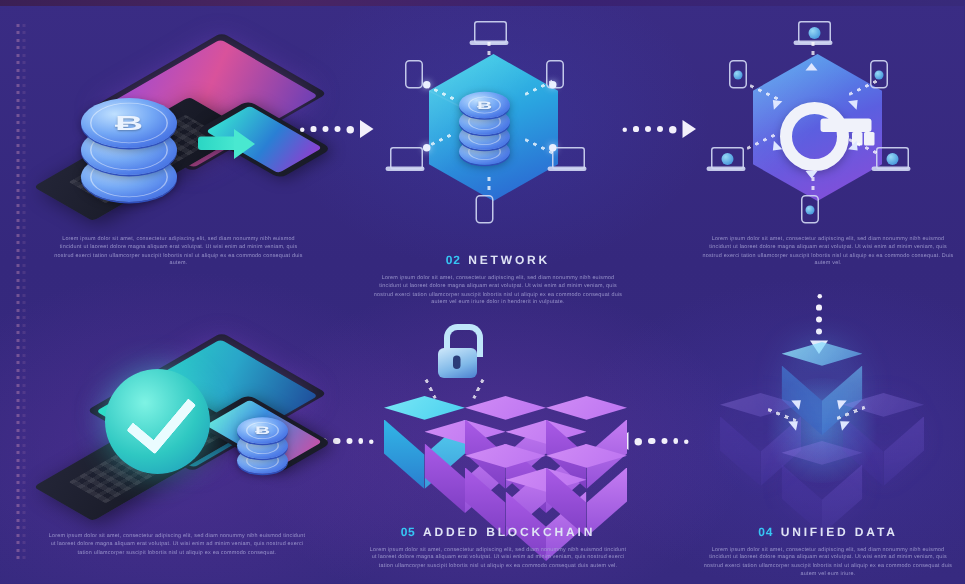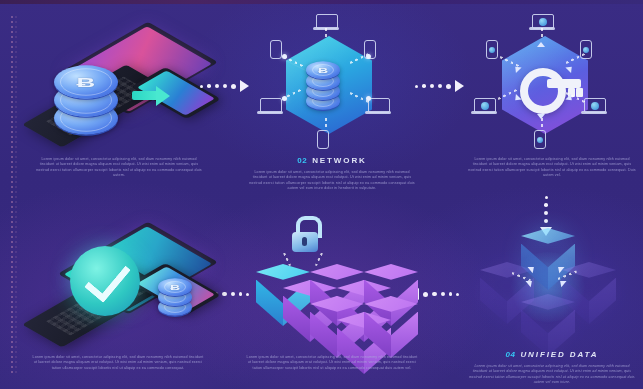--- a/index.html
+++ b/index.html
@@ -268,21 +268,21 @@
     <div class="dotline" style="left:30px;top:42px;width:22px;transform:rotate(26deg);transform-origin:left center;"></div>
     <div class="dotline" style="left:96px;top:48px;width:22px;transform:rotate(-26deg);transform-origin:left center;"></div>
     <div class="dotline" style="left:28px;top:84px;width:22px;transform:rotate(-26deg);transform-origin:left center;"></div>
     <div class="dotline" style="left:96px;top:78px;width:22px;transform:rotate(26deg);transform-origin:left center;"></div>
     <div class="dotline" style="left:71px;top:104px;width:1.5px;height:12px;background-image:repeating-linear-gradient(180deg,rgba(255,255,255,.75) 0 2.5px,rgba(255,255,255,0) 2.5px 6px);"></div>
     <div class="nodedot" style="left:28px;top:40px;"></div>
     <div class="nodedot" style="left:112px;top:40px;"></div>
     <div class="nodedot" style="left:28px;top:82px;"></div>
     <div class="nodedot" style="left:112px;top:82px;"></div>
   </div>
-  <div class="caption" style="left:248px;top:156px;width:168px;">
+  <div class="caption" style="left:248px;top:169px;width:168px;">
     <div class="cap-head">
       <span class="num">02</span><span>NETWORK</span>
     </div>
     <div class="cap-body">Lorem ipsum dolor sit amet, consectetur adipiscing elit, sed diam nonummy nibh euismod tincidunt ut laoreet dolore magna aliquam erat volutpat. Ut wisi enim ad minim veniam, quis nostrud exerci tation ullamcorper suscipit lobortis nisl ut aliquip ex ea commodo consequat duis autem vel eum iriure dolor in hendrerit in vulputate.</div>
   </div>
 
   <div class="arrow right" style="left:415px;top:80px;">
     <i style="width:3px;height:3px;"></i>
       <i style="width:3.5px;height:3.5px;"></i>
       <i style="width:4px;height:4px;"></i>
@@ -384,21 +384,21 @@
         <div class="lf"></div>
         <div class="rt"></div>
       </div>
     <div class="dotline" style="left:46px;top:50px;width:20px;transform:rotate(22deg);transform-origin:left center;"></div>
     <div class="dotline" style="left:92px;top:56px;width:20px;transform:rotate(-22deg);transform-origin:left center;"></div>
     <div class="inarrow" style="left:62px;top:44px;transform:rotate(-130deg);"></div>
     <div class="inarrow" style="left:90px;top:44px;transform:rotate(130deg);"></div>
     <div class="inarrow" style="left:60px;top:58px;transform:rotate(-130deg);"></div>
     <div class="inarrow" style="left:92px;top:58px;transform:rotate(130deg);"></div>
   </div>
-  <div class="caption" style="left:468px;top:350px;width:168px;font-style:italic;">
+  <div class="caption" style="left:468px;top:350px;width:168px;">
     <div class="cap-head">
       <span class="num">04</span><span>UNIFIED DATA</span>
     </div>
     <div class="cap-body">Lorem ipsum dolor sit amet, consectetur adipiscing elit, sed diam nonummy nibh euismod tincidunt ut laoreet dolore magna aliquam erat volutpat. Ut wisi enim ad minim veniam, quis nostrud exerci tation ullamcorper suscipit lobortis nisl ut aliquip ex ea commodo consequat duis autem vel eum iriure.</div>
   </div>
 
   <div class="arrow left" style="left:410px;top:288px;">
     <span class="tri"></span>
     <i style="width:5px;height:5px;"></i>
       <i style="width:4.5px;height:4.5px;"></i>
@@ -452,20 +452,23 @@
         <div class="lf"></div>
         <div class="rt"></div>
       </div>
     <div class="cube p" style="left:116px;top:80px;">
         <div class="top"></div>
         <div class="lf"></div>
         <div class="rt"></div>
       </div>
   </div>
   <div class="caption" style="left:246px;top:350px;width:172px;">
+    <div class="cap-head">
+      <span class="num">05</span><span>ADDED BLOCKCHAIN</span>
+    </div>
     <div class="cap-body">Lorem ipsum dolor sit amet, consectetur adipiscing elit, sed diam nonummy nibh euismod tincidunt ut laoreet dolore magna aliquam erat volutpat. Ut wisi enim ad minim veniam, quis nostrud exerci tation ullamcorper suscipit lobortis nisl ut aliquip ex ea commodo consequat duis autem vel.</div>
   </div>
 
   <div class="arrow left" style="left:200px;top:288px;">
     <span class="tri"></span>
     <i style="width:5px;height:5px;"></i>
       <i style="width:4.5px;height:4.5px;"></i>
       <i style="width:4px;height:4px;"></i>
       <i style="width:3.5px;height:3.5px;"></i>
       <i style="width:3px;height:3px;"></i>

